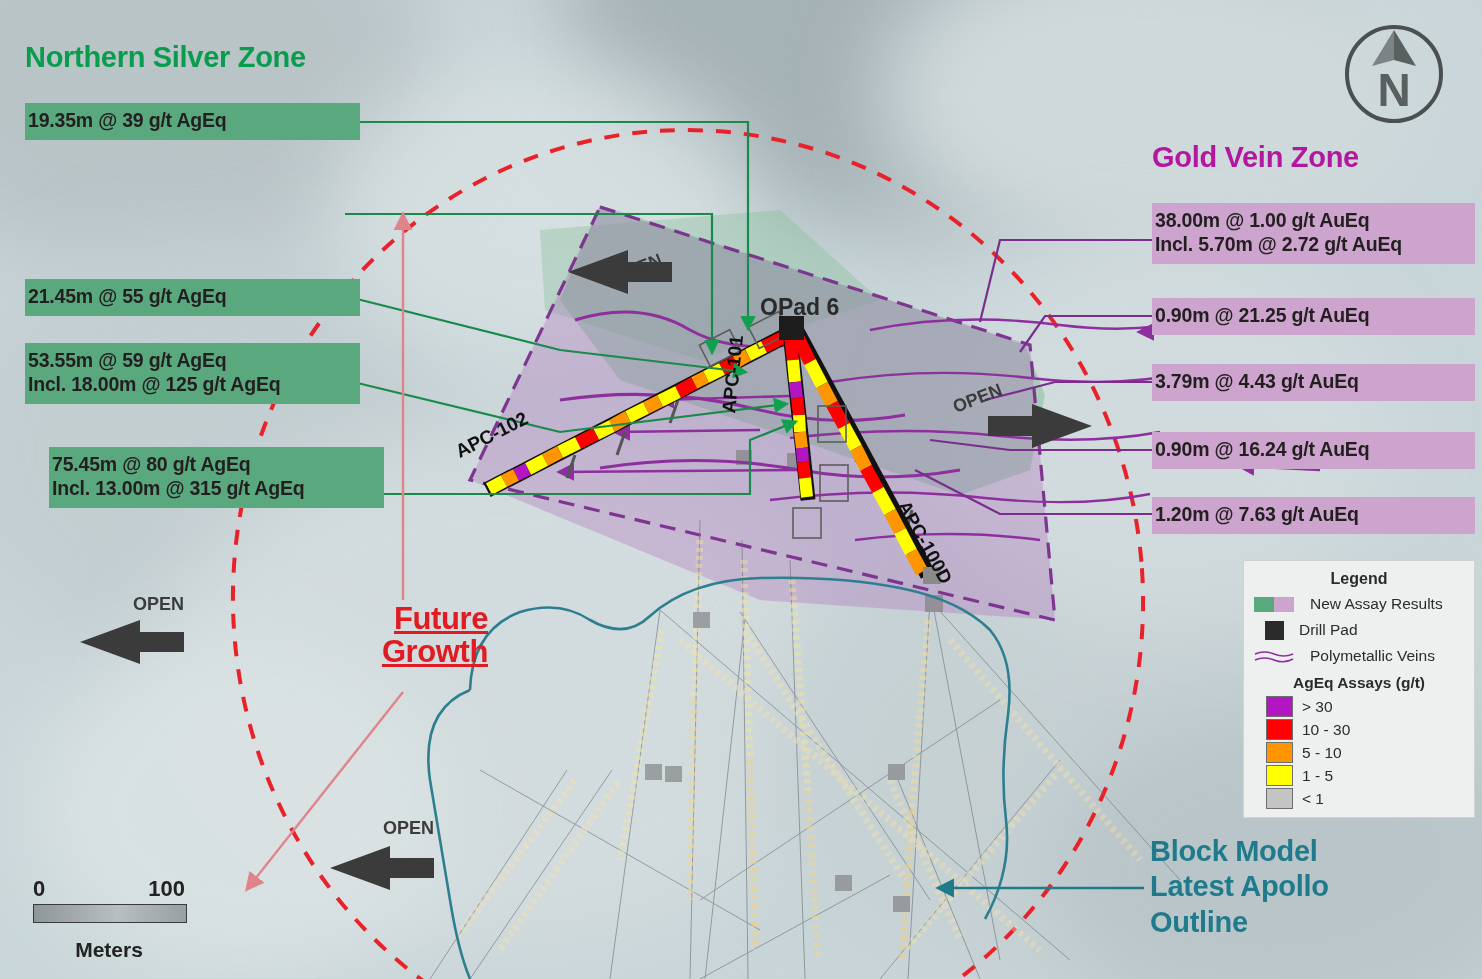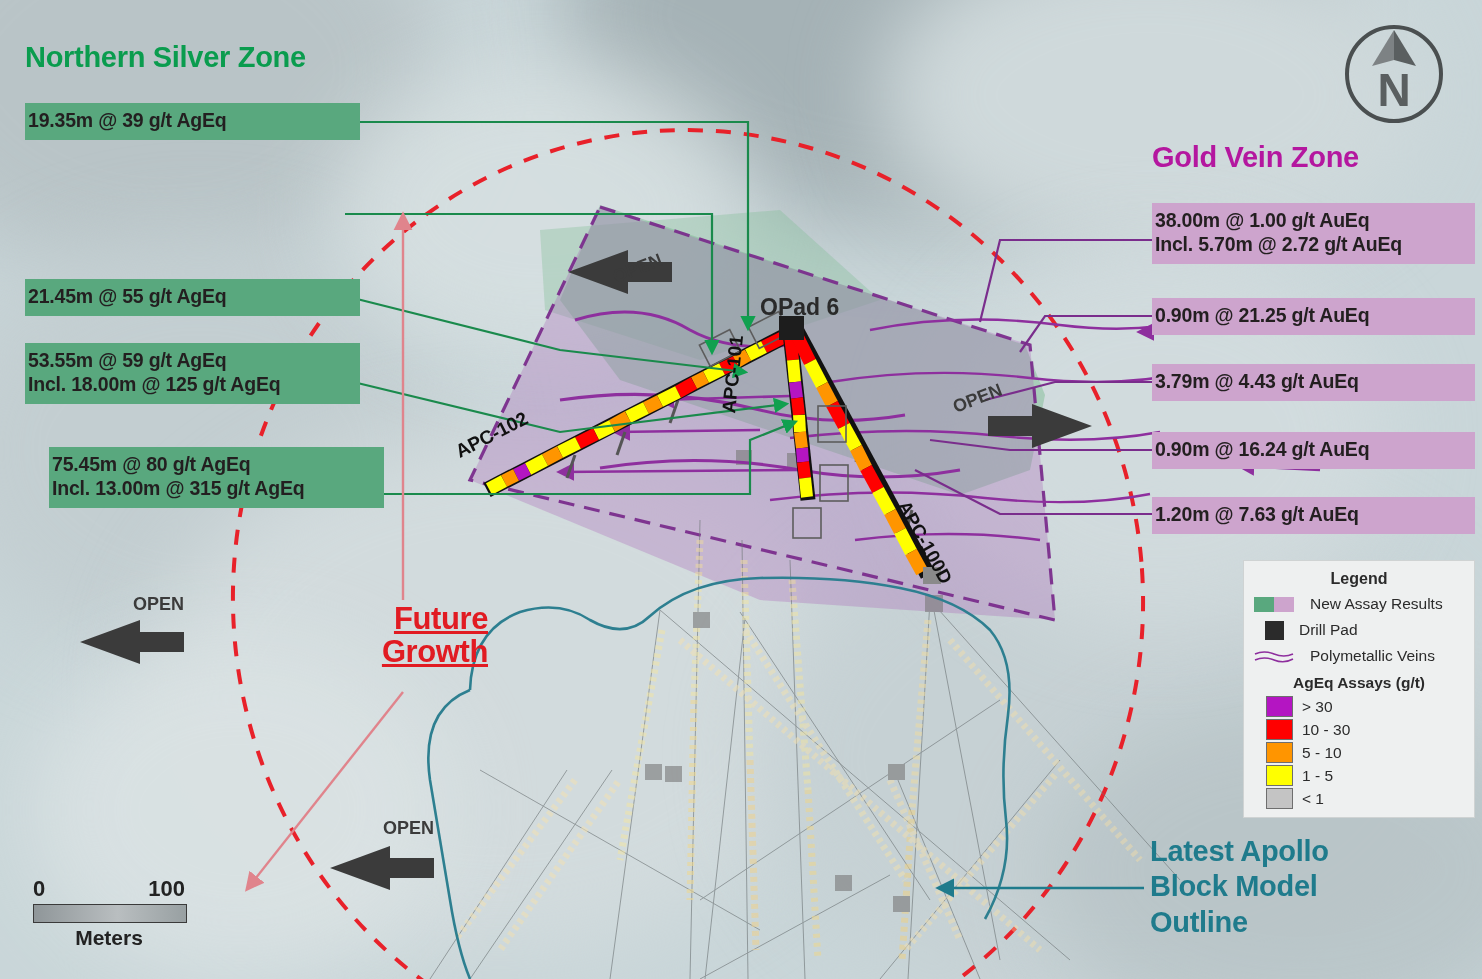--- a/index.html
+++ b/index.html
@@ -75,21 +75,21 @@
   
   .scalebar{position:absolute;}
   .scalebar .nums{position:relative;height:24px;}
   .scalebar .n0{position:absolute;left:0;top:0;font-size:22px;font-weight:bold;color:#222;}
   .scalebar .n100{position:absolute;right:0;top:0;font-size:22px;font-weight:bold;color:#222;}
   .scalebar .bar{
     width:152px;height:17px;
     background:linear-gradient(90deg,#8f9699,#b9bec0 55%,#98a0a2);
     border:1.5px solid #3a3a3a;margin-top:4px;
   }
-  .scalebar .unit{text-align:center;font-size:21px;font-weight:bold;color:#222;margin-top:3px;}
+  .scalebar .unit{text-align:center;font-size:21px;font-weight:bold;color:#222;margin-top:15px;}
 
   
   .legend{
     position:absolute;left:1243px;top:560px;width:232px;height:258px;
     background:#eef0f0;border:1px solid #cfd3d3;
     font-size:15.5px;color:#2b2b2b;
     box-sizing:border-box;padding:9px 10px 0 10px;
   }
   .legend .lg-title{text-align:center;font-weight:bold;font-size:16px;margin-bottom:5px;}
   .legend .row{display:flex;align-items:center;gap:16px;margin-bottom:4px;height:22px;}
@@ -340,22 +340,22 @@
 
   <div class="zone-title silver" style="left:25px;top:41px;">Northern Silver Zone</div>
   <div class="zone-title gold" style="left:1152px;top:141px;">Gold Vein Zone</div>
 
   <div class="fg-title" style="left:328px;top:602px;width:160px;">
     <div>Future</div>
     <div>Growth</div>
   </div>
 
   <div class="bm-title" style="left:1150px;top:834px;">
+    <div>Block Model</div>
     <div>Latest Apollo</div>
-    <div>Block Model</div>
     <div>Outline</div>
   </div>
 
   <div class="callout green" style="left:25px;top:103px;width:320px;">
     <div>19.35m @ 39 g/t AgEq</div>
   </div>
 
 
   <div class="callout green" style="left:25px;top:279px;width:320px;">
     <div>21.45m @ 55 g/t AgEq</div>

